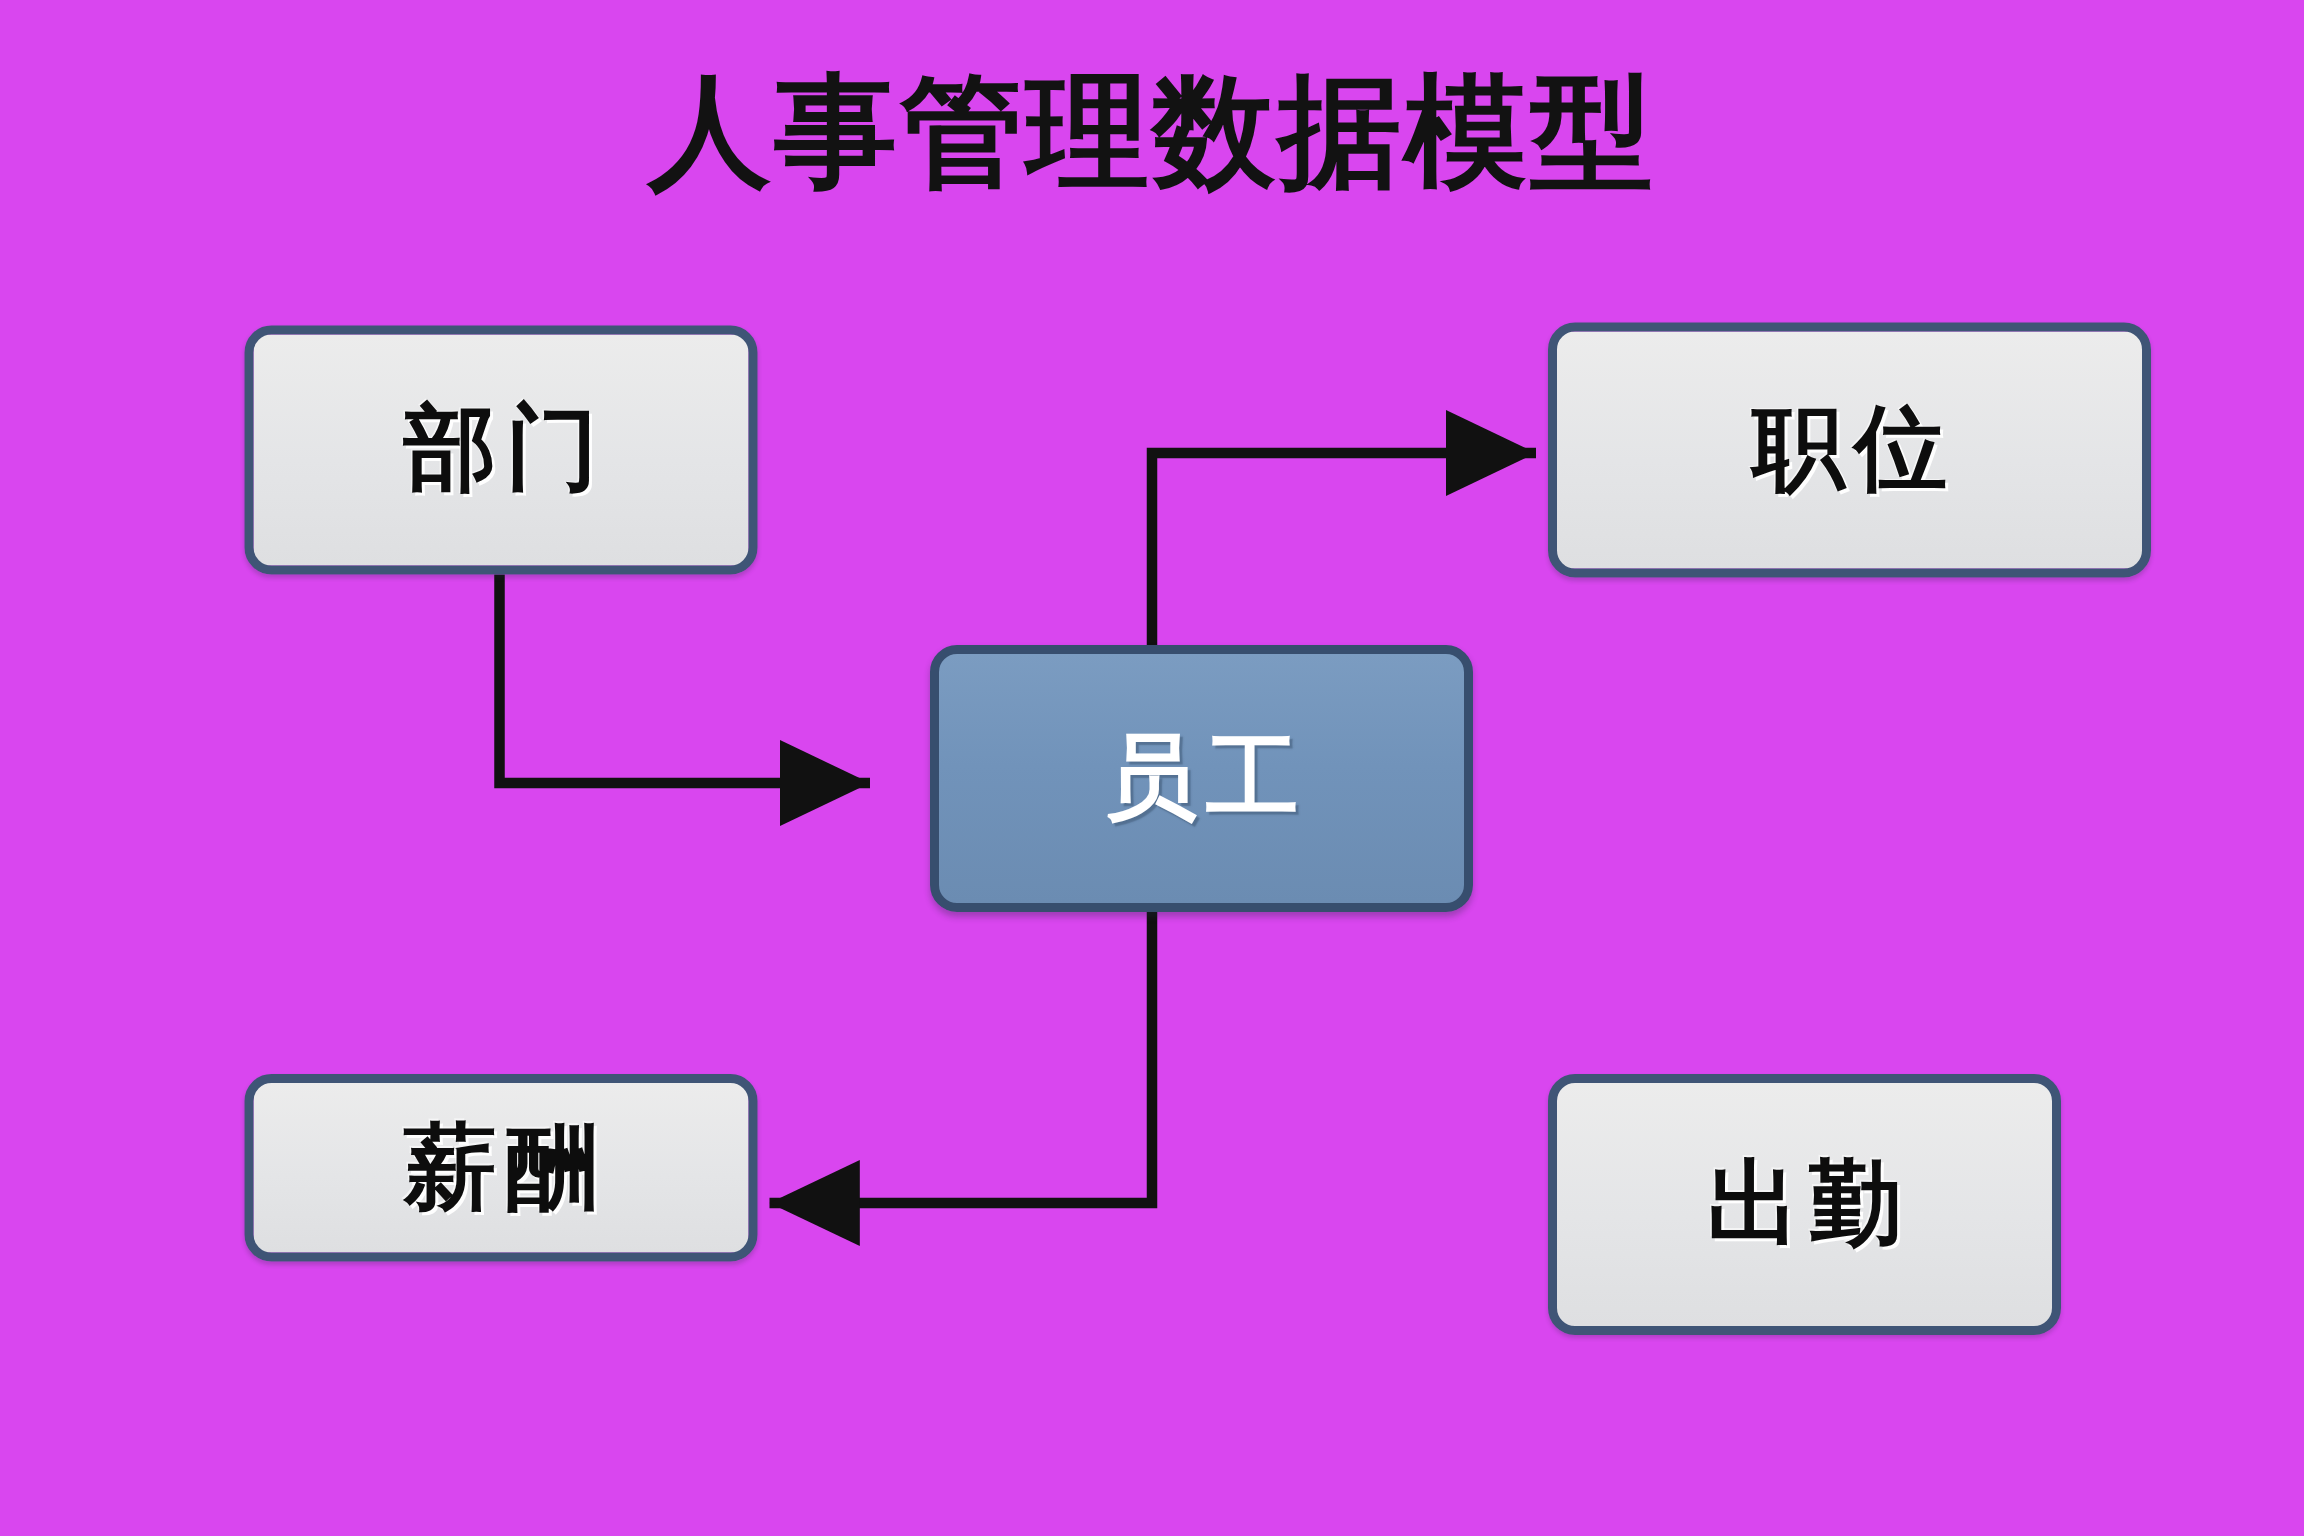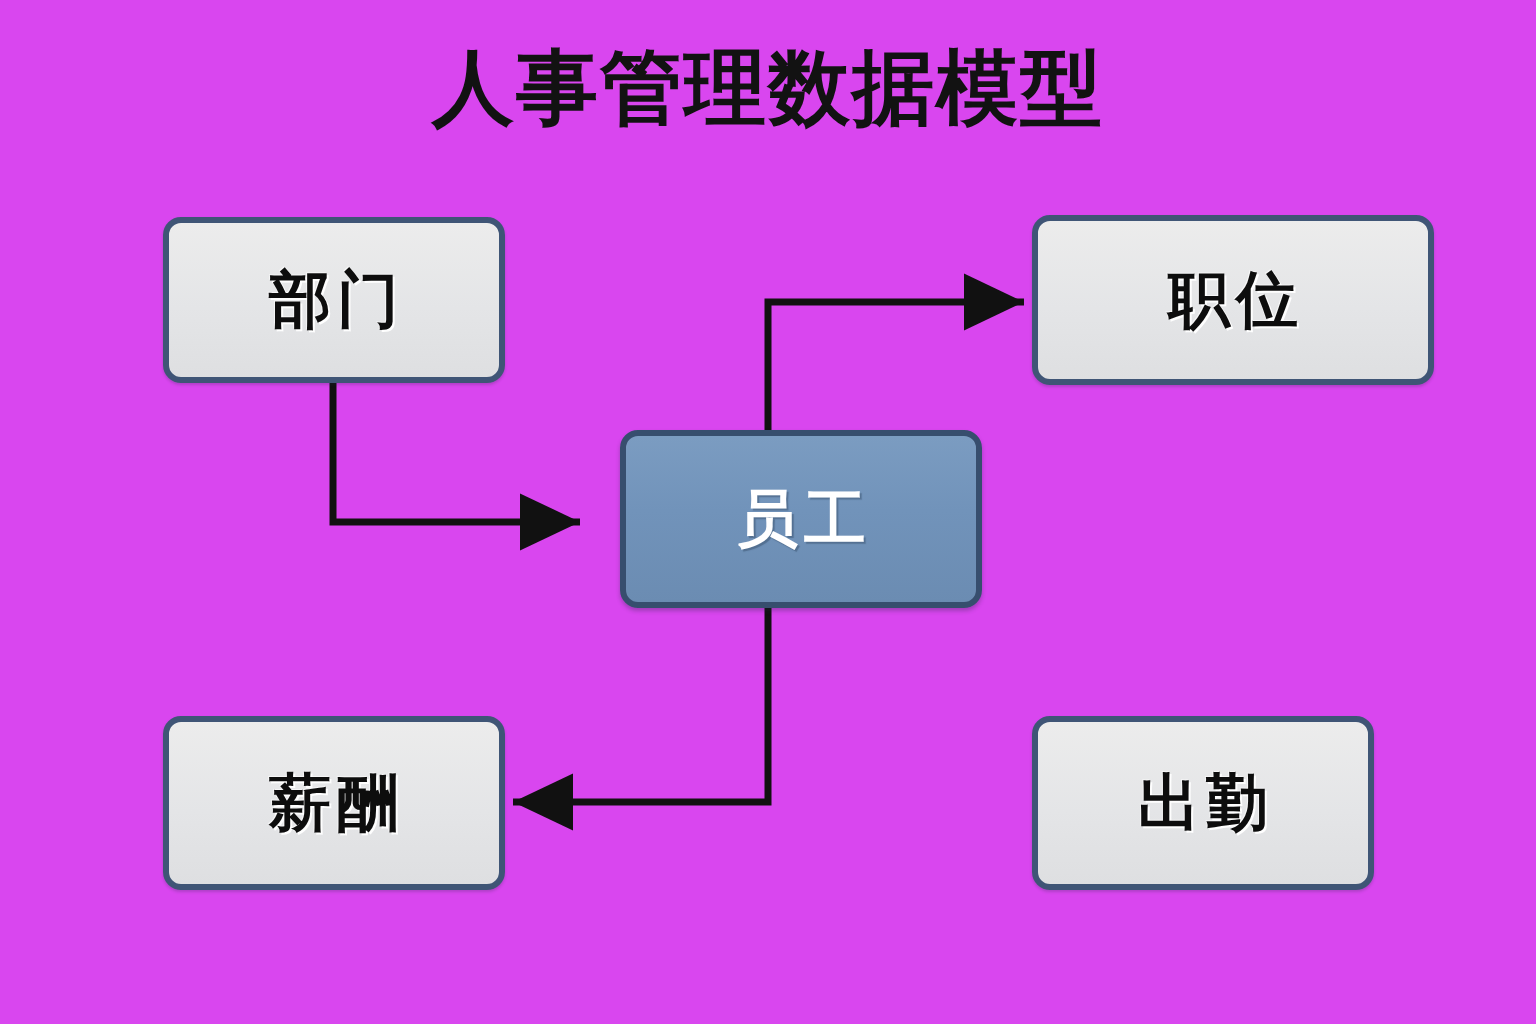--- a/index.html
+++ b/index.html
@@ -107,21 +107,21 @@
   </div>
 
   <div class="node plain" style="left:1032px; top:215px; width:402px; height:170px;">
     <span class="node-label">职位</span>
   </div>
 
   <div class="node accent" style="left:588px; top:430px; width:362px; height:178px;margin-left:32px;">
     <span class="node-label">员工</span>
   </div>
 
-  <div class="node plain" style="left:163px; top:716px; width:342px; height:174px;align-items:center;">
+  <div class="node plain" style="left:163px; top:716px; width:342px; height:125px;align-items:center;">
     <span class="node-label">薪酬</span>
   </div>
 
   <div class="node plain" style="left:1032px; top:716px; width:342px; height:174px;align-items:center;">
     <span class="node-label">出勤</span>
   </div>
 
 </div>
 
 </body></html>

